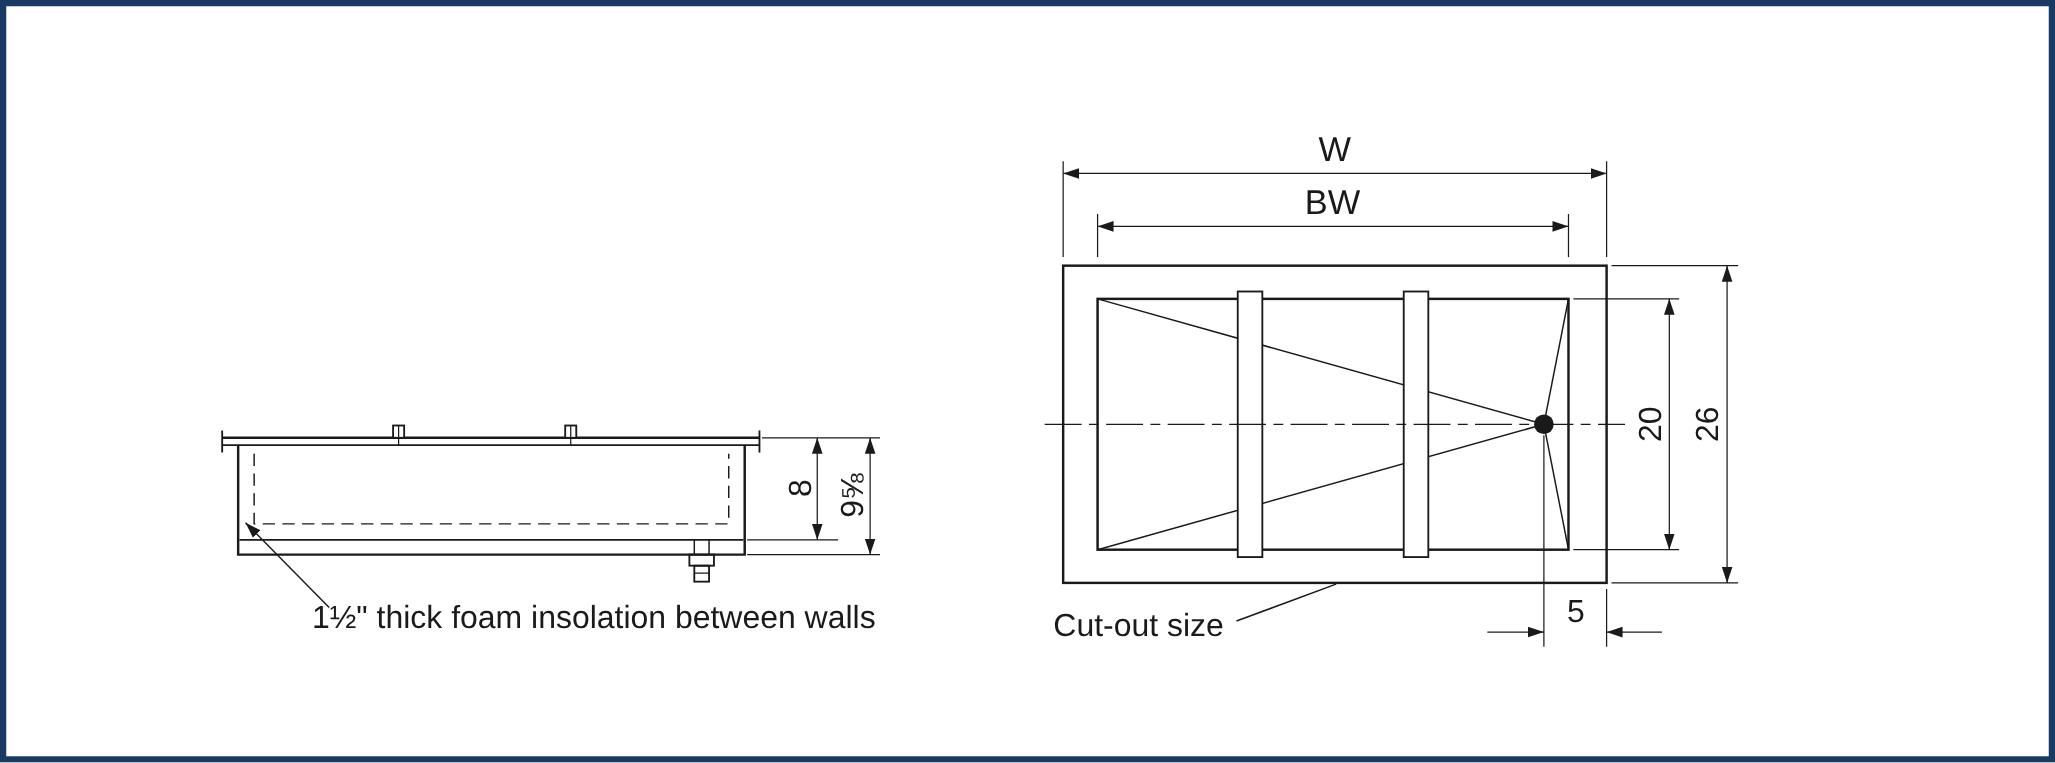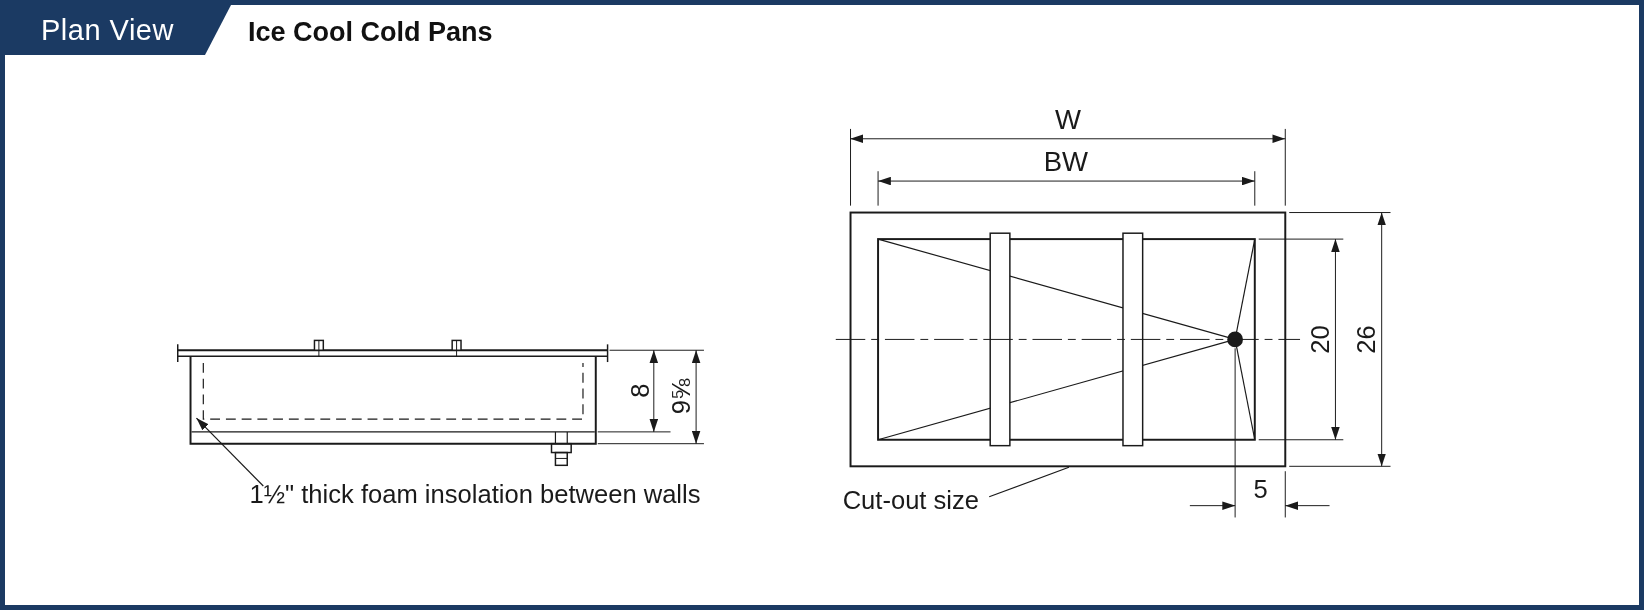--- a/index.html
+++ b/index.html
@@ -35,24 +35,20 @@
   svg text{font-family:"Liberation Sans", sans-serif;fill:#1a1a1a;}
   .dimtext{font-size:26px;}
   .bigdim{font-size:28px;}
   .notetext{font-size:26px;}
 </style>
 </head>
 <body>
 
 <div class="page">
 
-  <div class="banner">
-    <span class="banner-label">Plan View</span>
-  </div>
-  <div class="page-title">Ice Cool Cold Pans</div>
 
   <svg class="drawing" viewBox="0 0 1644 610">
     <defs>
       <marker id="arr" viewBox="0 0 12 8" markerWidth="13" markerHeight="9" refX="12" refY="4" orient="auto-start-reverse" markerUnits="userSpaceOnUse">
         <path d="M0,0 L12,4 L0,8 Z" fill="#1a1a1a"></path>
       </marker>
     </defs>
 
     <g stroke="#1a1a1a" fill="none">
 

